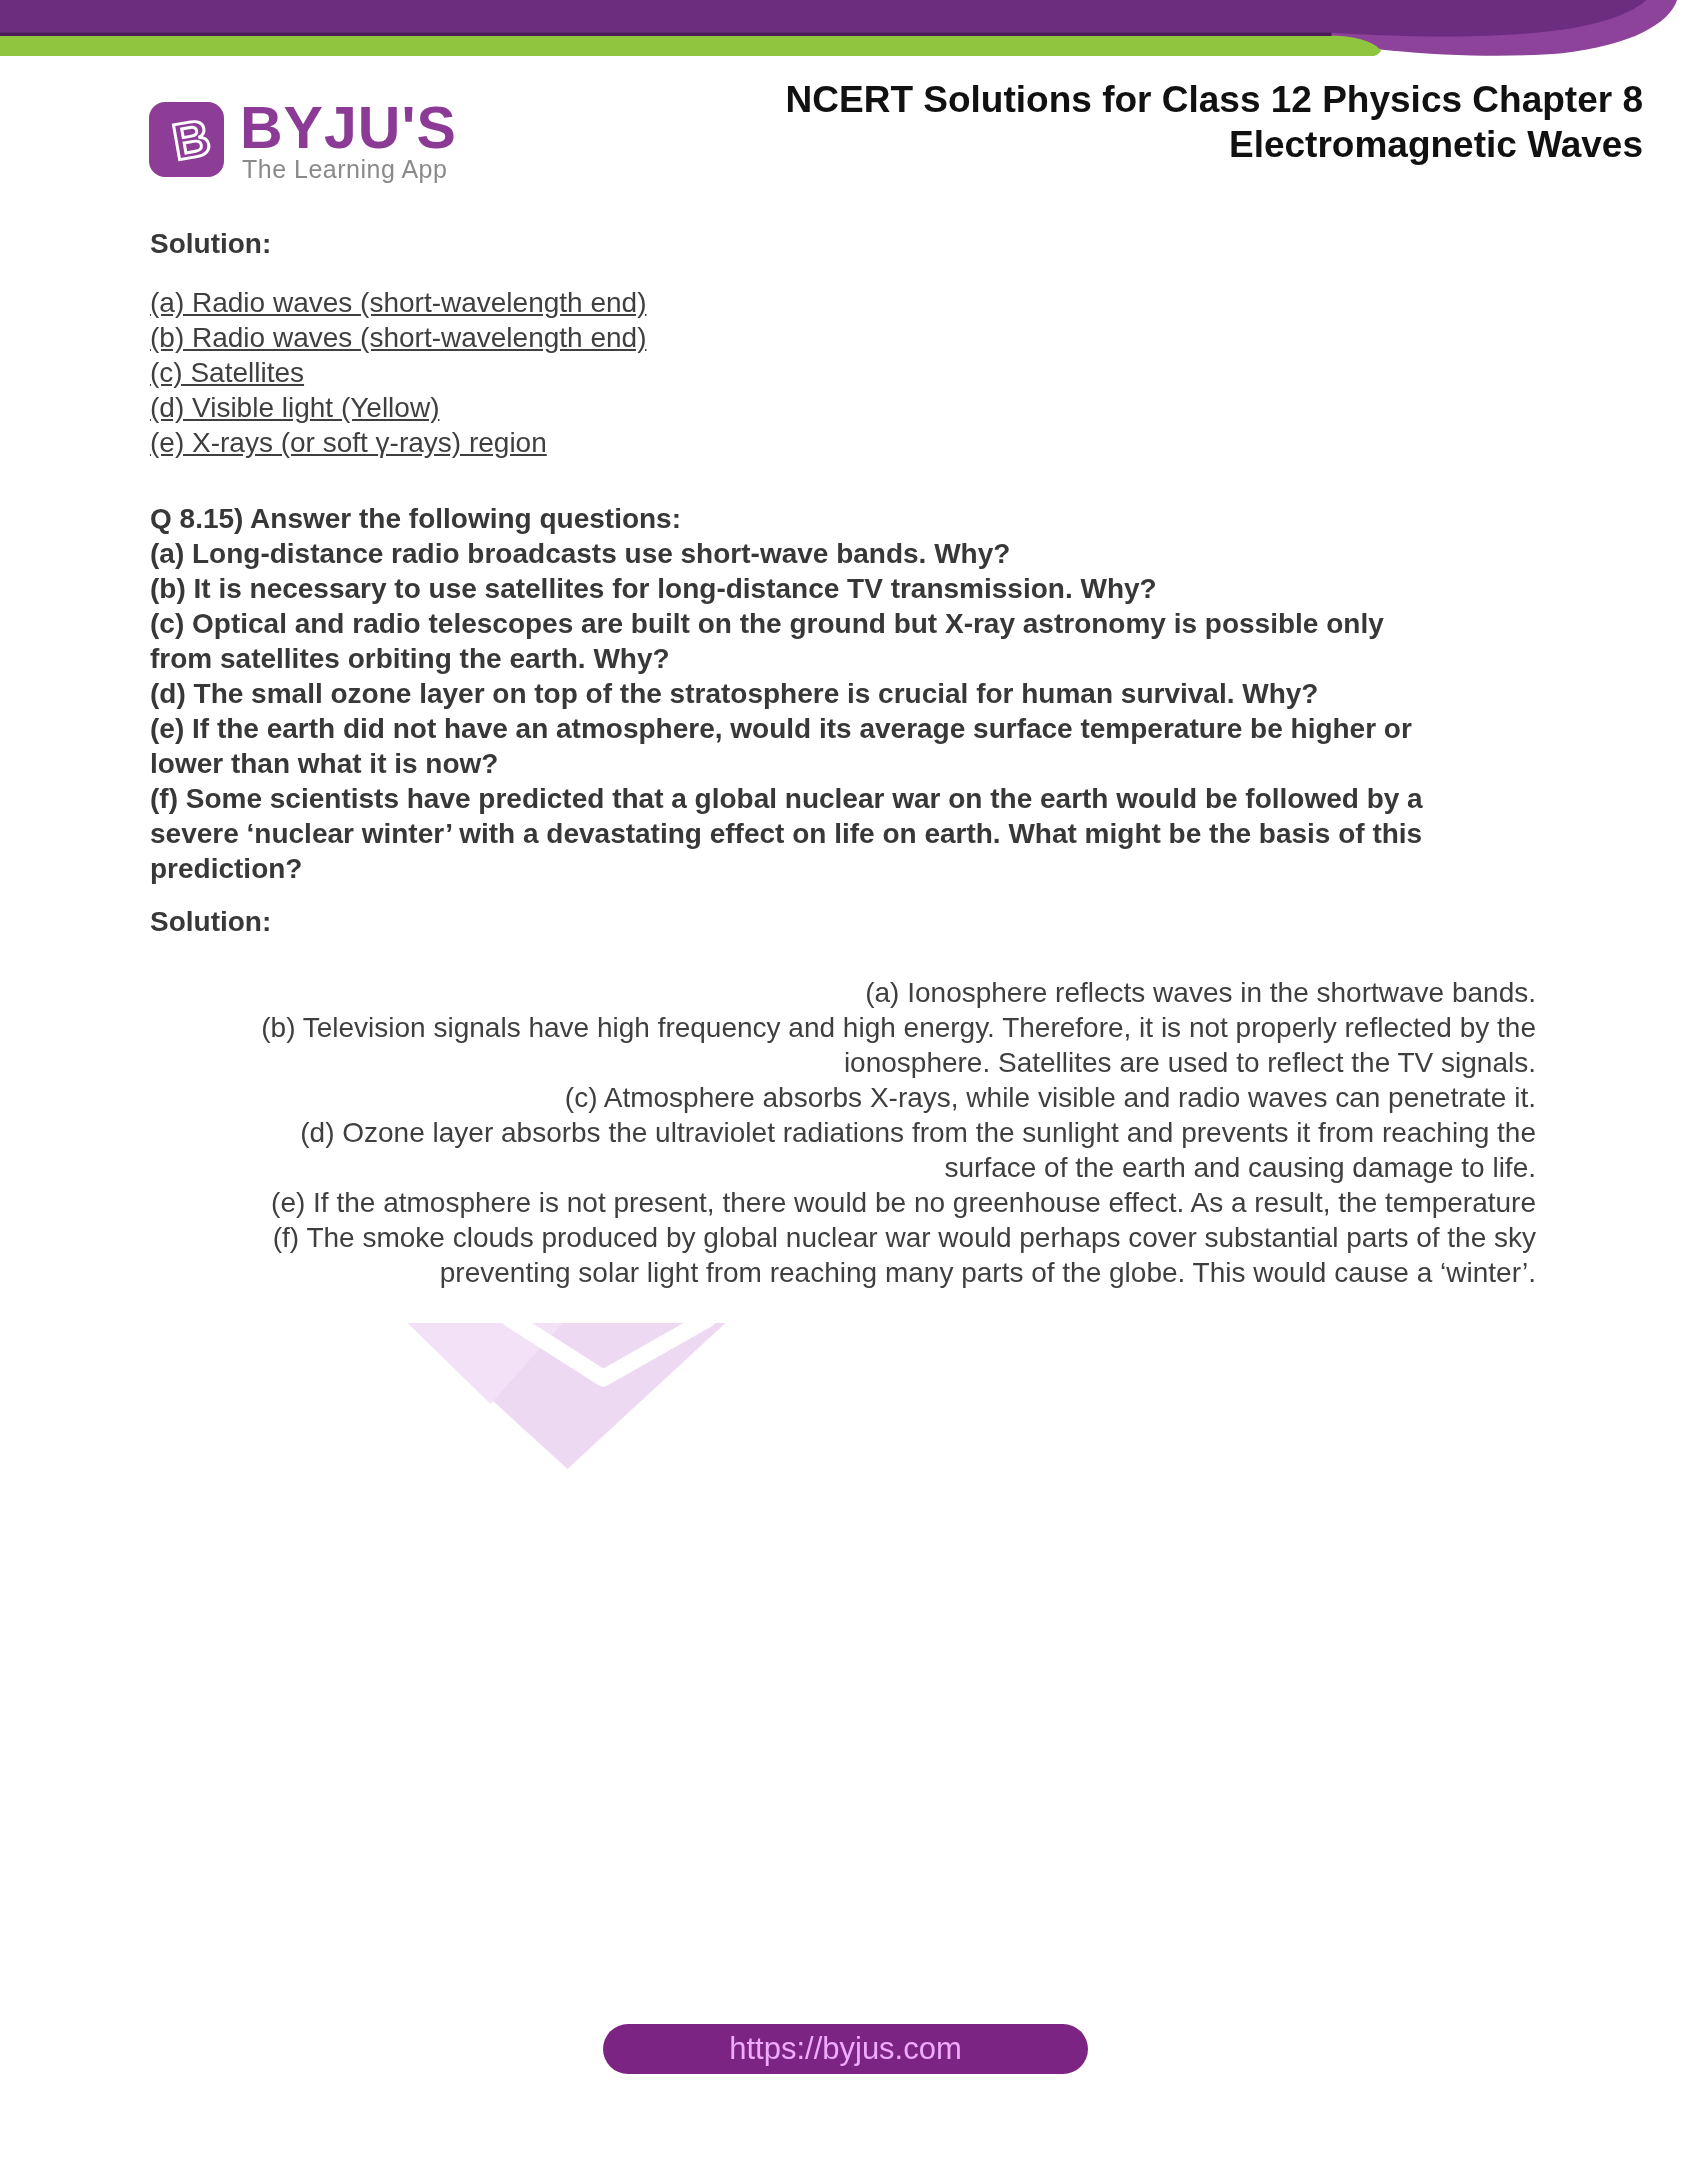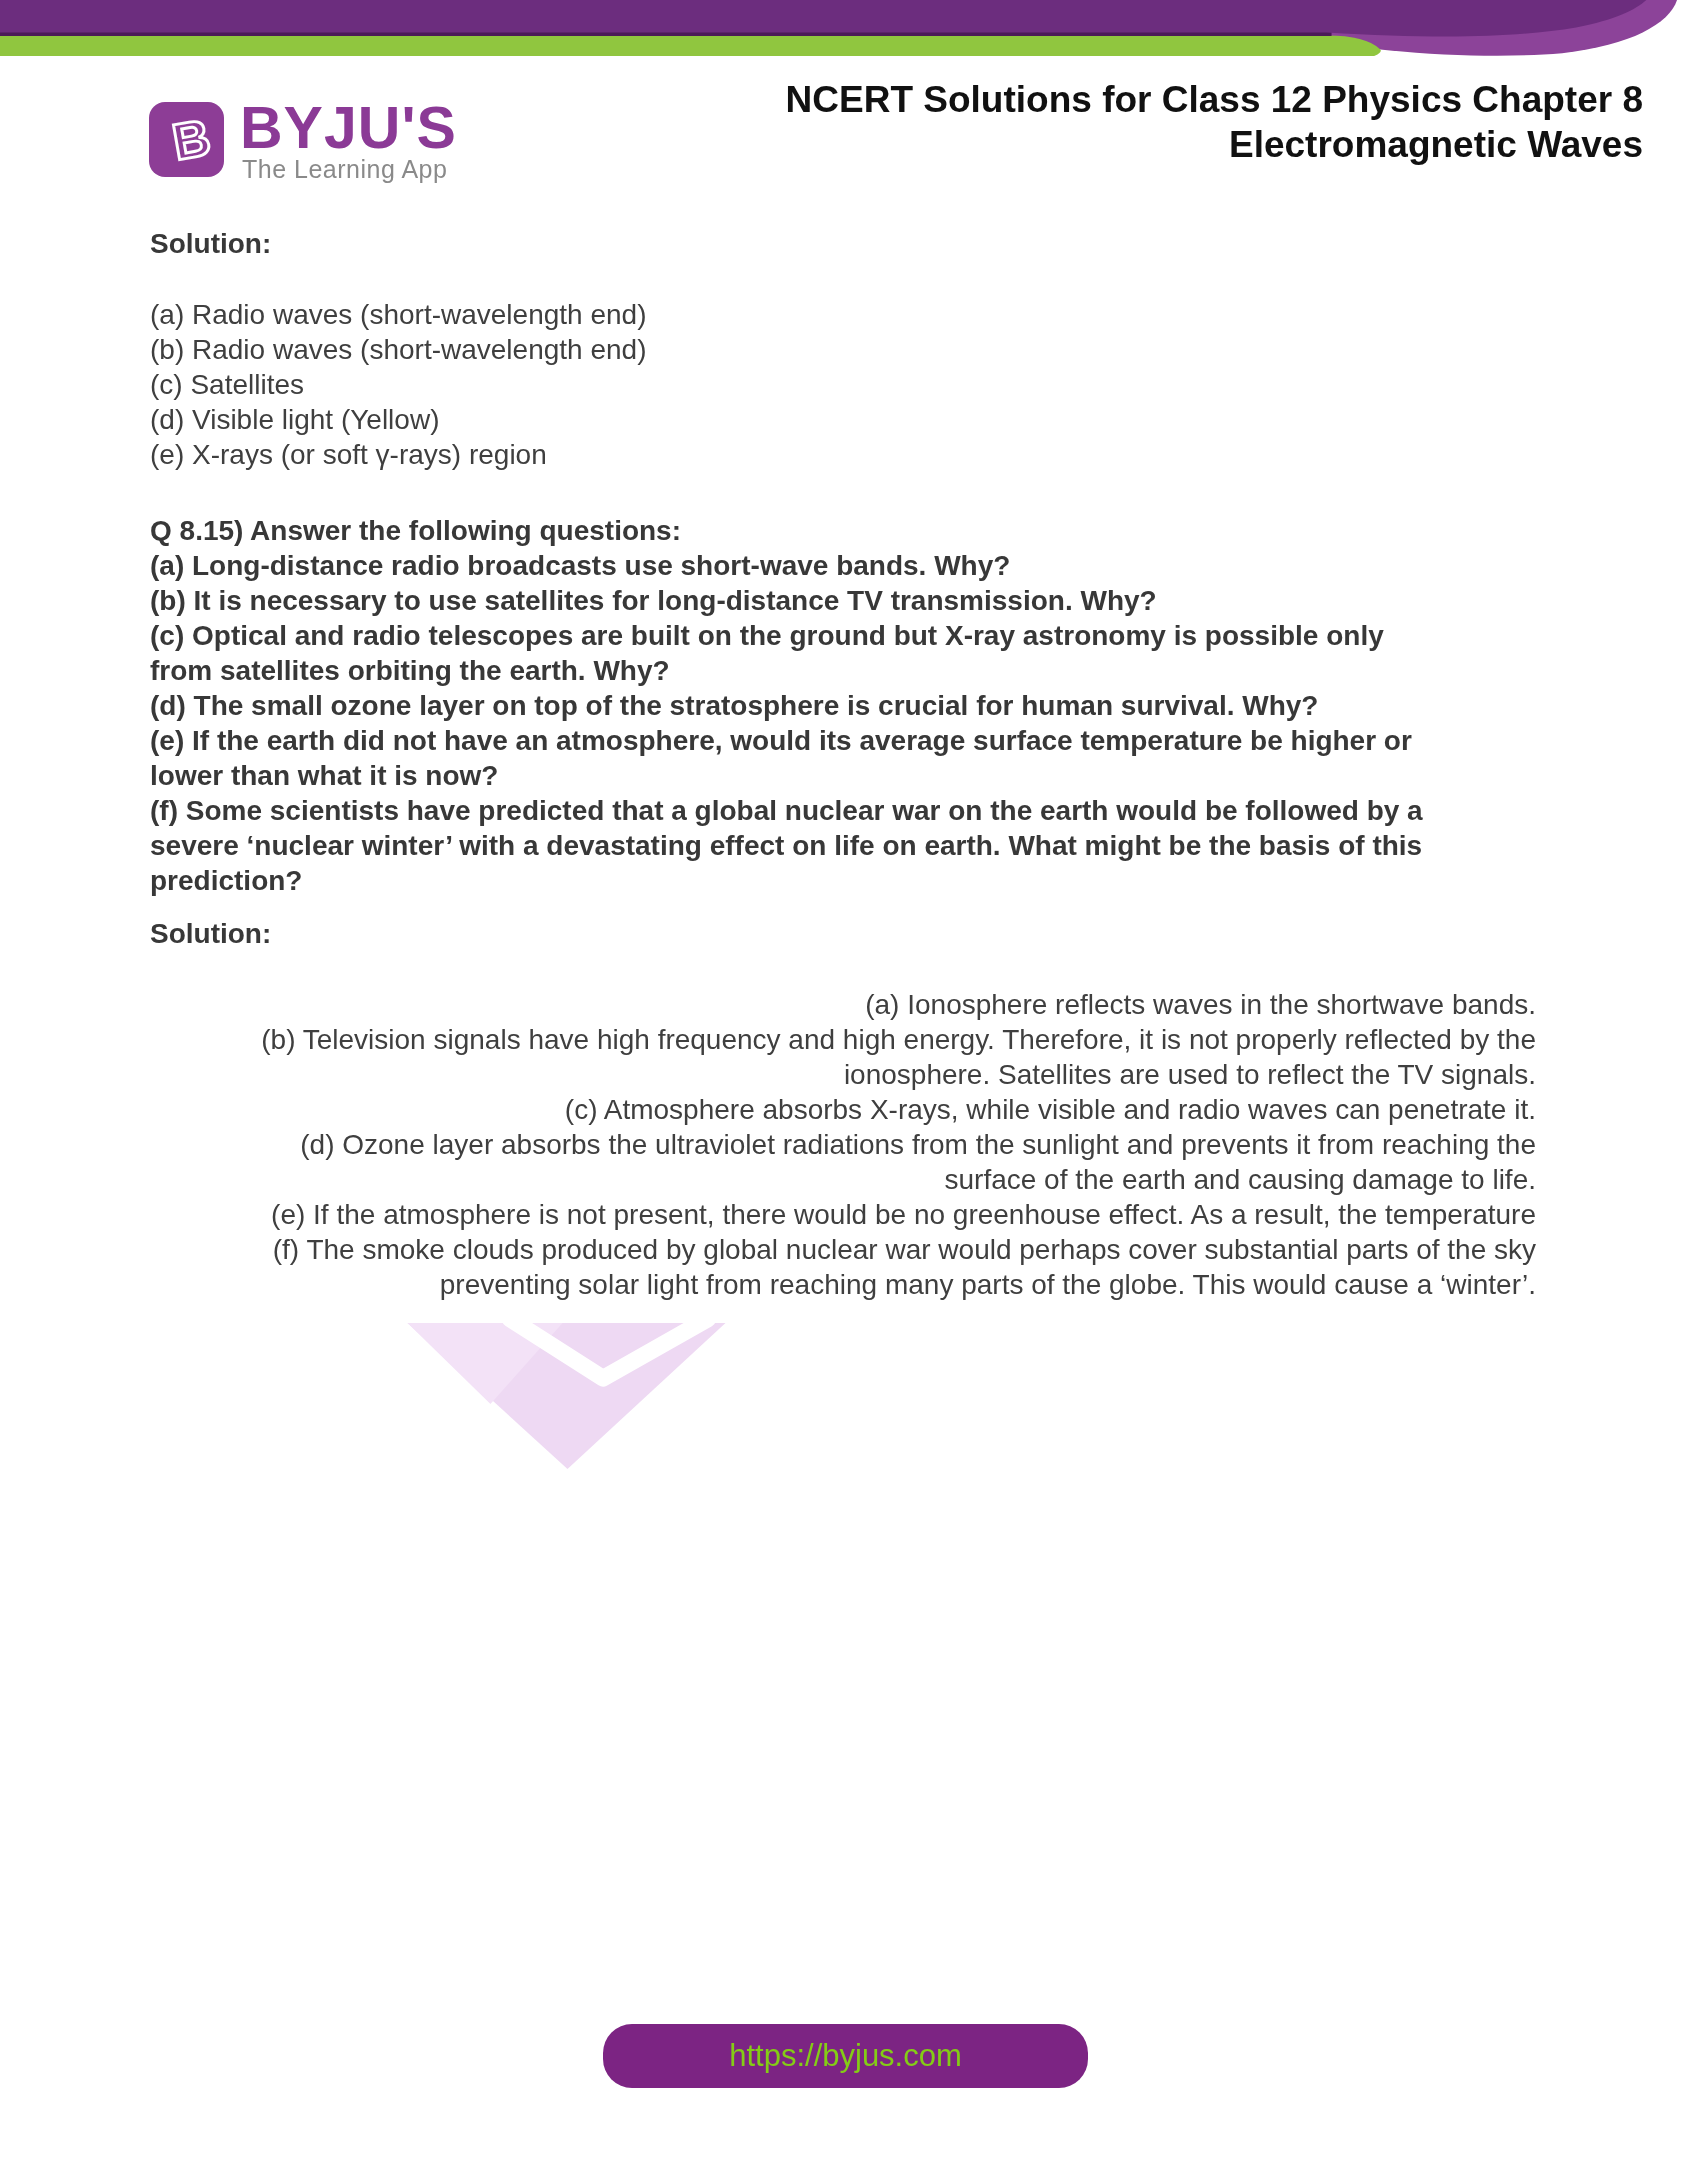--- a/index.html
+++ b/index.html
@@ -29,30 +29,30 @@
     font-size:37px;line-height:45px;color:#111111;
   }
   
   .content{
     position:absolute;left:150px;top:226px;width:1386px;
     font-size:28px;line-height:35px;color:#3f3f3f;
   }
   .content .line{white-space:nowrap;}
   .bold{font-weight:bold;color:#383838;}
   .sol-heading{font-weight:bold;color:#383838;}
-  .list-block{margin-top:36px;}
+  .list-block{margin-top:24px;text-decoration:underline;}
   .q-block{margin-top:41px;}
   .sol2-heading{margin-top:18px;}
   .sol2-block{margin-top:36px;text-align:right;}
   
   .watermark{position:absolute;left:399px;top:1317px;width:337px;height:160px;}
   
   .footer-link{
-    position:absolute;left:603px;top:2024px;width:485px;height:64px;border-radius:29px;
-    background:#7c2483;color:#84cc16;display:flex;align-items:center;justify-content:center;
+    position:absolute;left:603px;top:2024px;width:485px;height:50px;border-radius:29px;
+    background:#7c2483;color:#f0abfc;display:flex;align-items:center;justify-content:center;
     font-size:31px;text-decoration:none;
   }
 </style>
 </head>
 <body>
 
 <div class="page">
 
   <svg class="ribbon" viewBox="0 0 1700 62" preserveAspectRatio="none">
 

